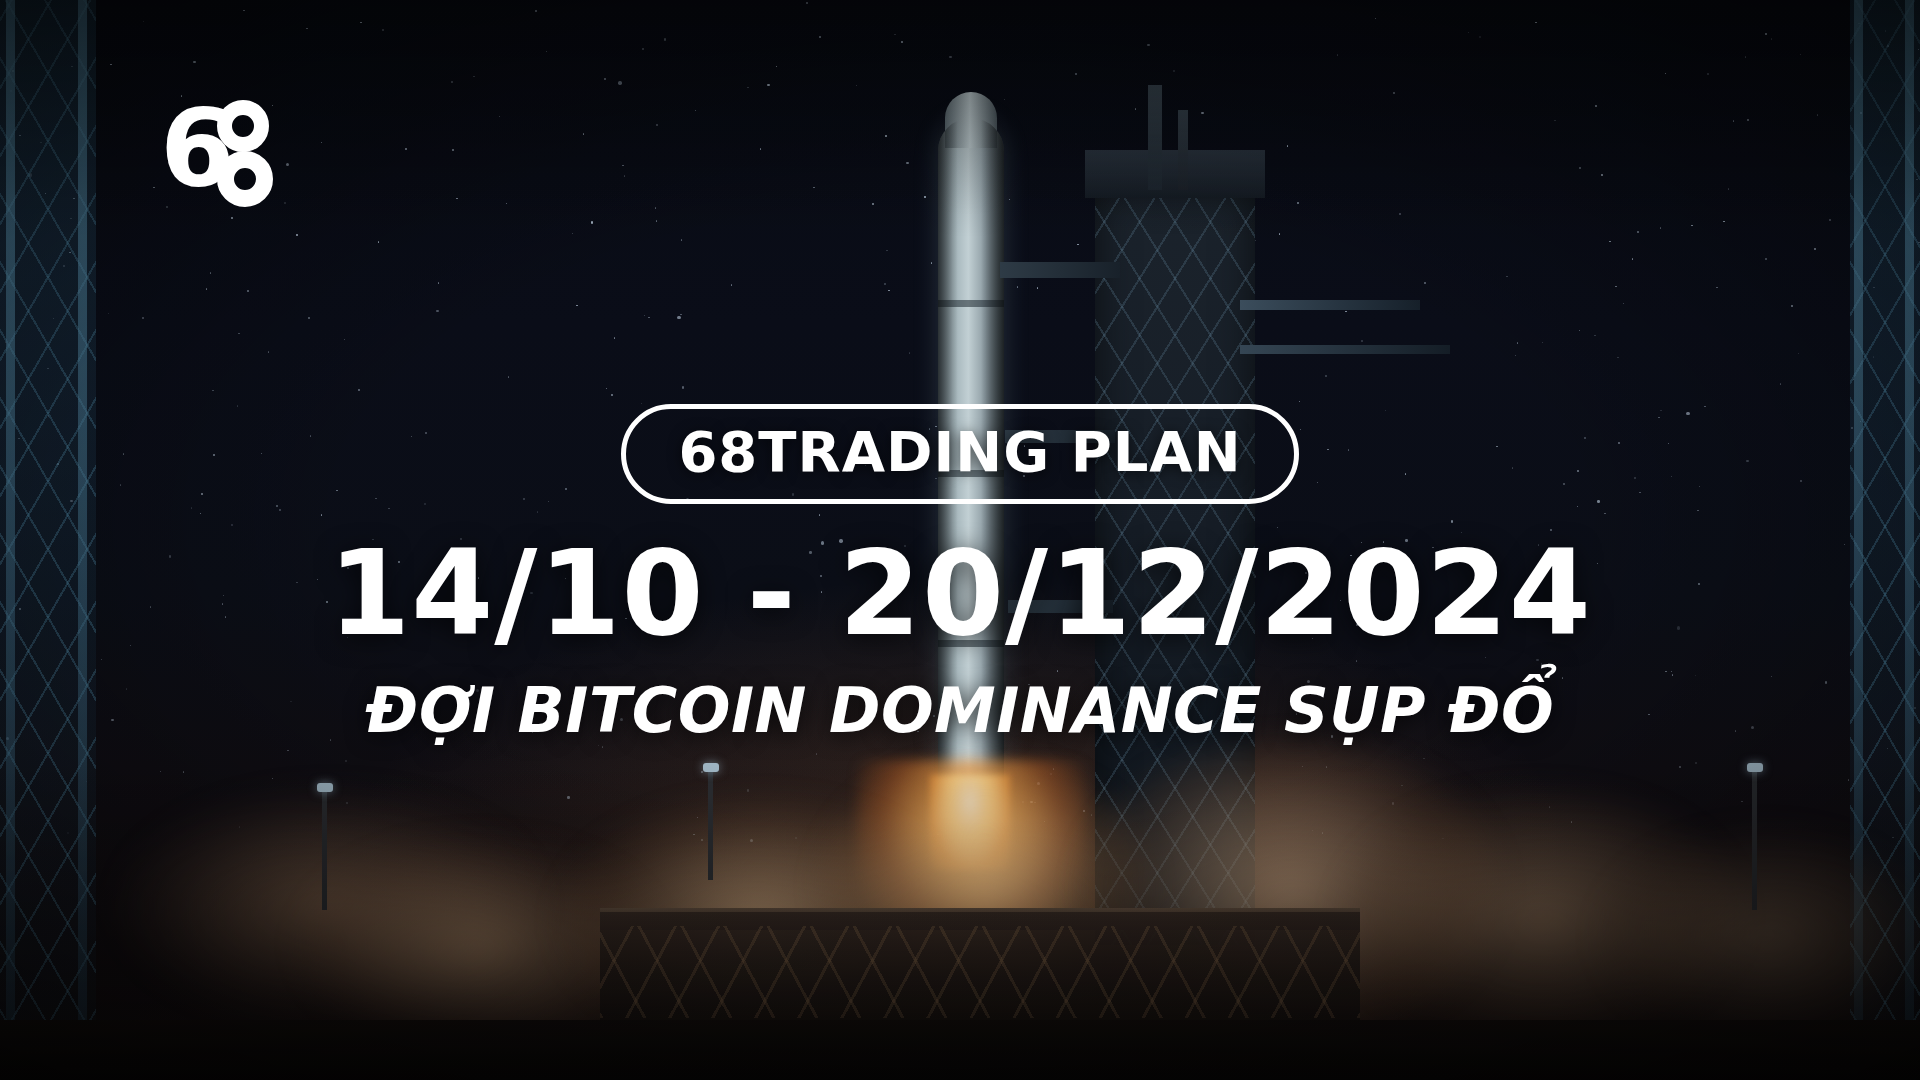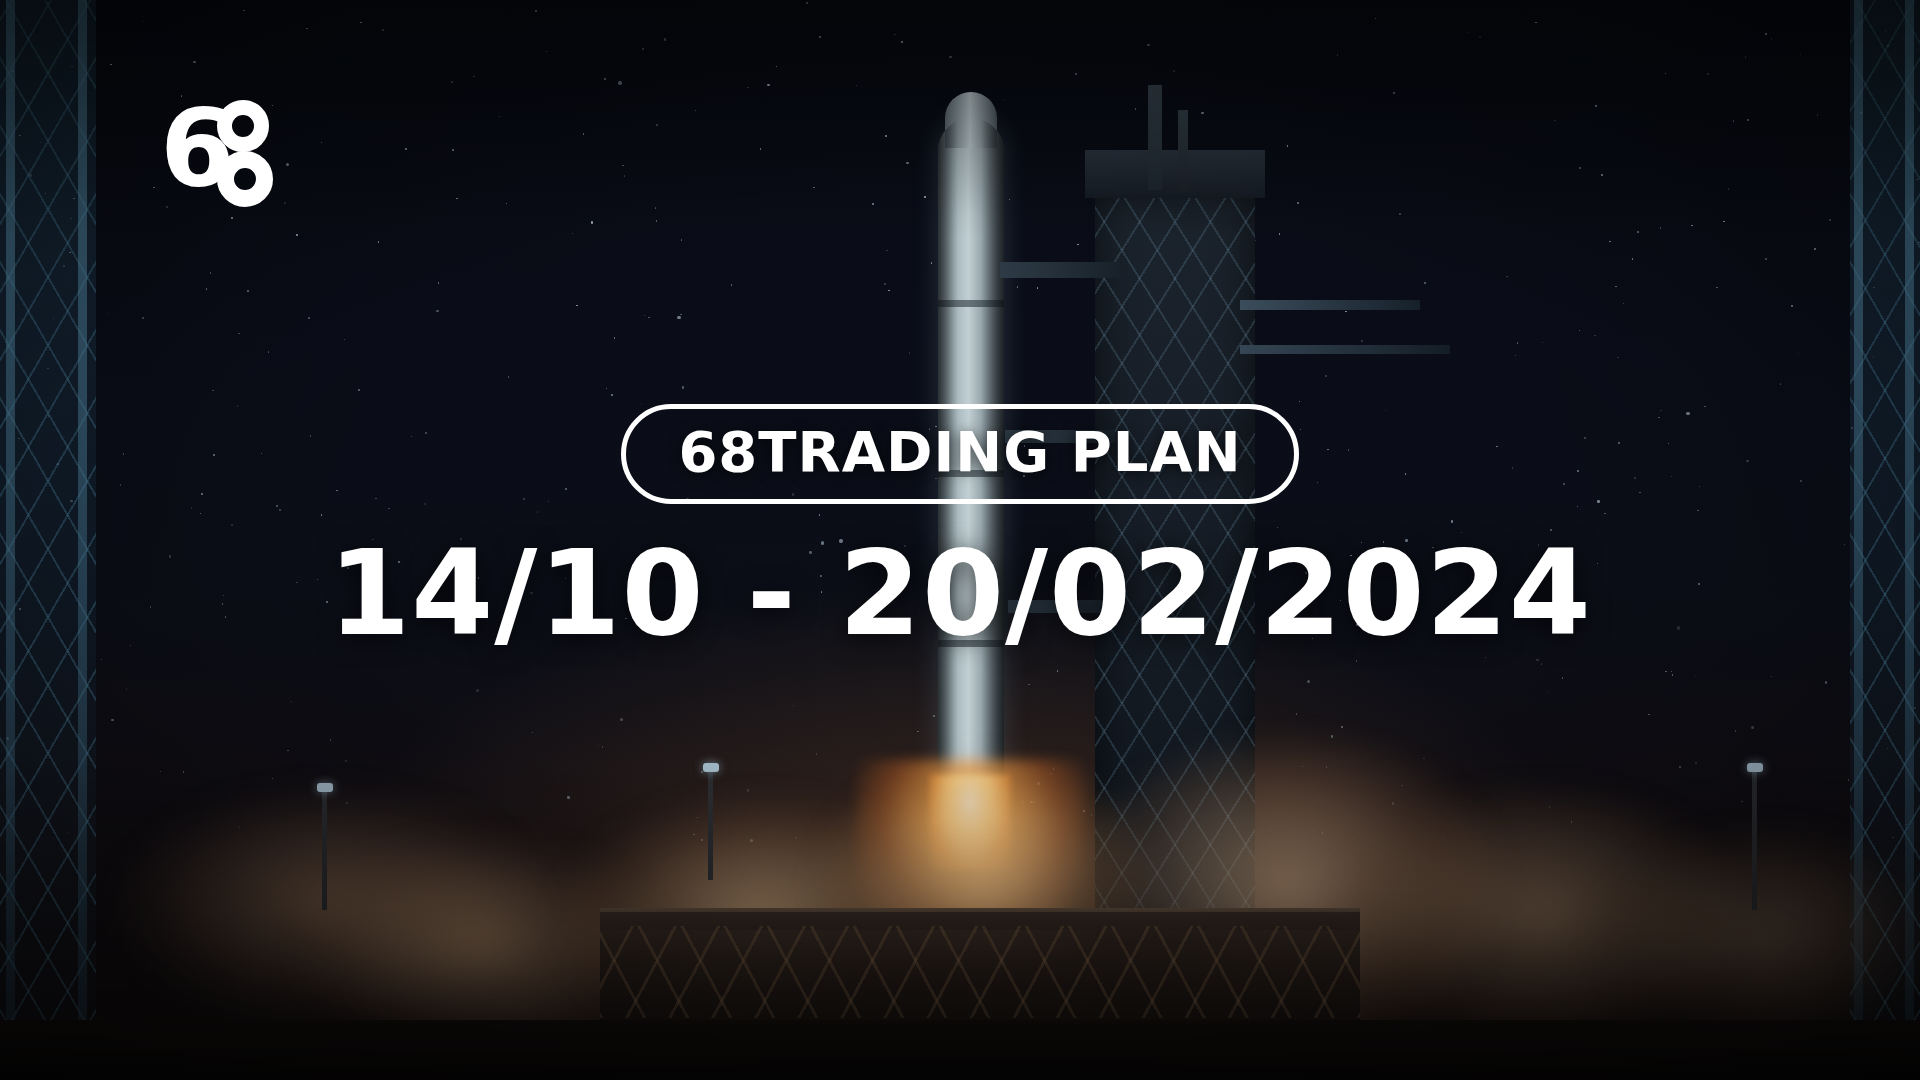--- a/index.html
+++ b/index.html
@@ -712,16 +712,17 @@
   <div class="logo">
     <div class="logo-mark">
       <div class="logo-six">6</div>
       <div class="logo-dot top"></div>
       <div class="logo-dot bottom"></div>
     </div>
   </div>
 
   <div class="content">
     <div class="plan-badge">68TRADING PLAN</div>
-    <div class="date-line">14/10 - 20/02/2024</div>
+    <div class="date-line">14/10 - 20/12/2024</div>
+    <div class="tagline">ĐỢI BITCOIN DOMINANCE SỤP ĐỔ</div>
   </div>
 
 </div>
 
 </body></html>

